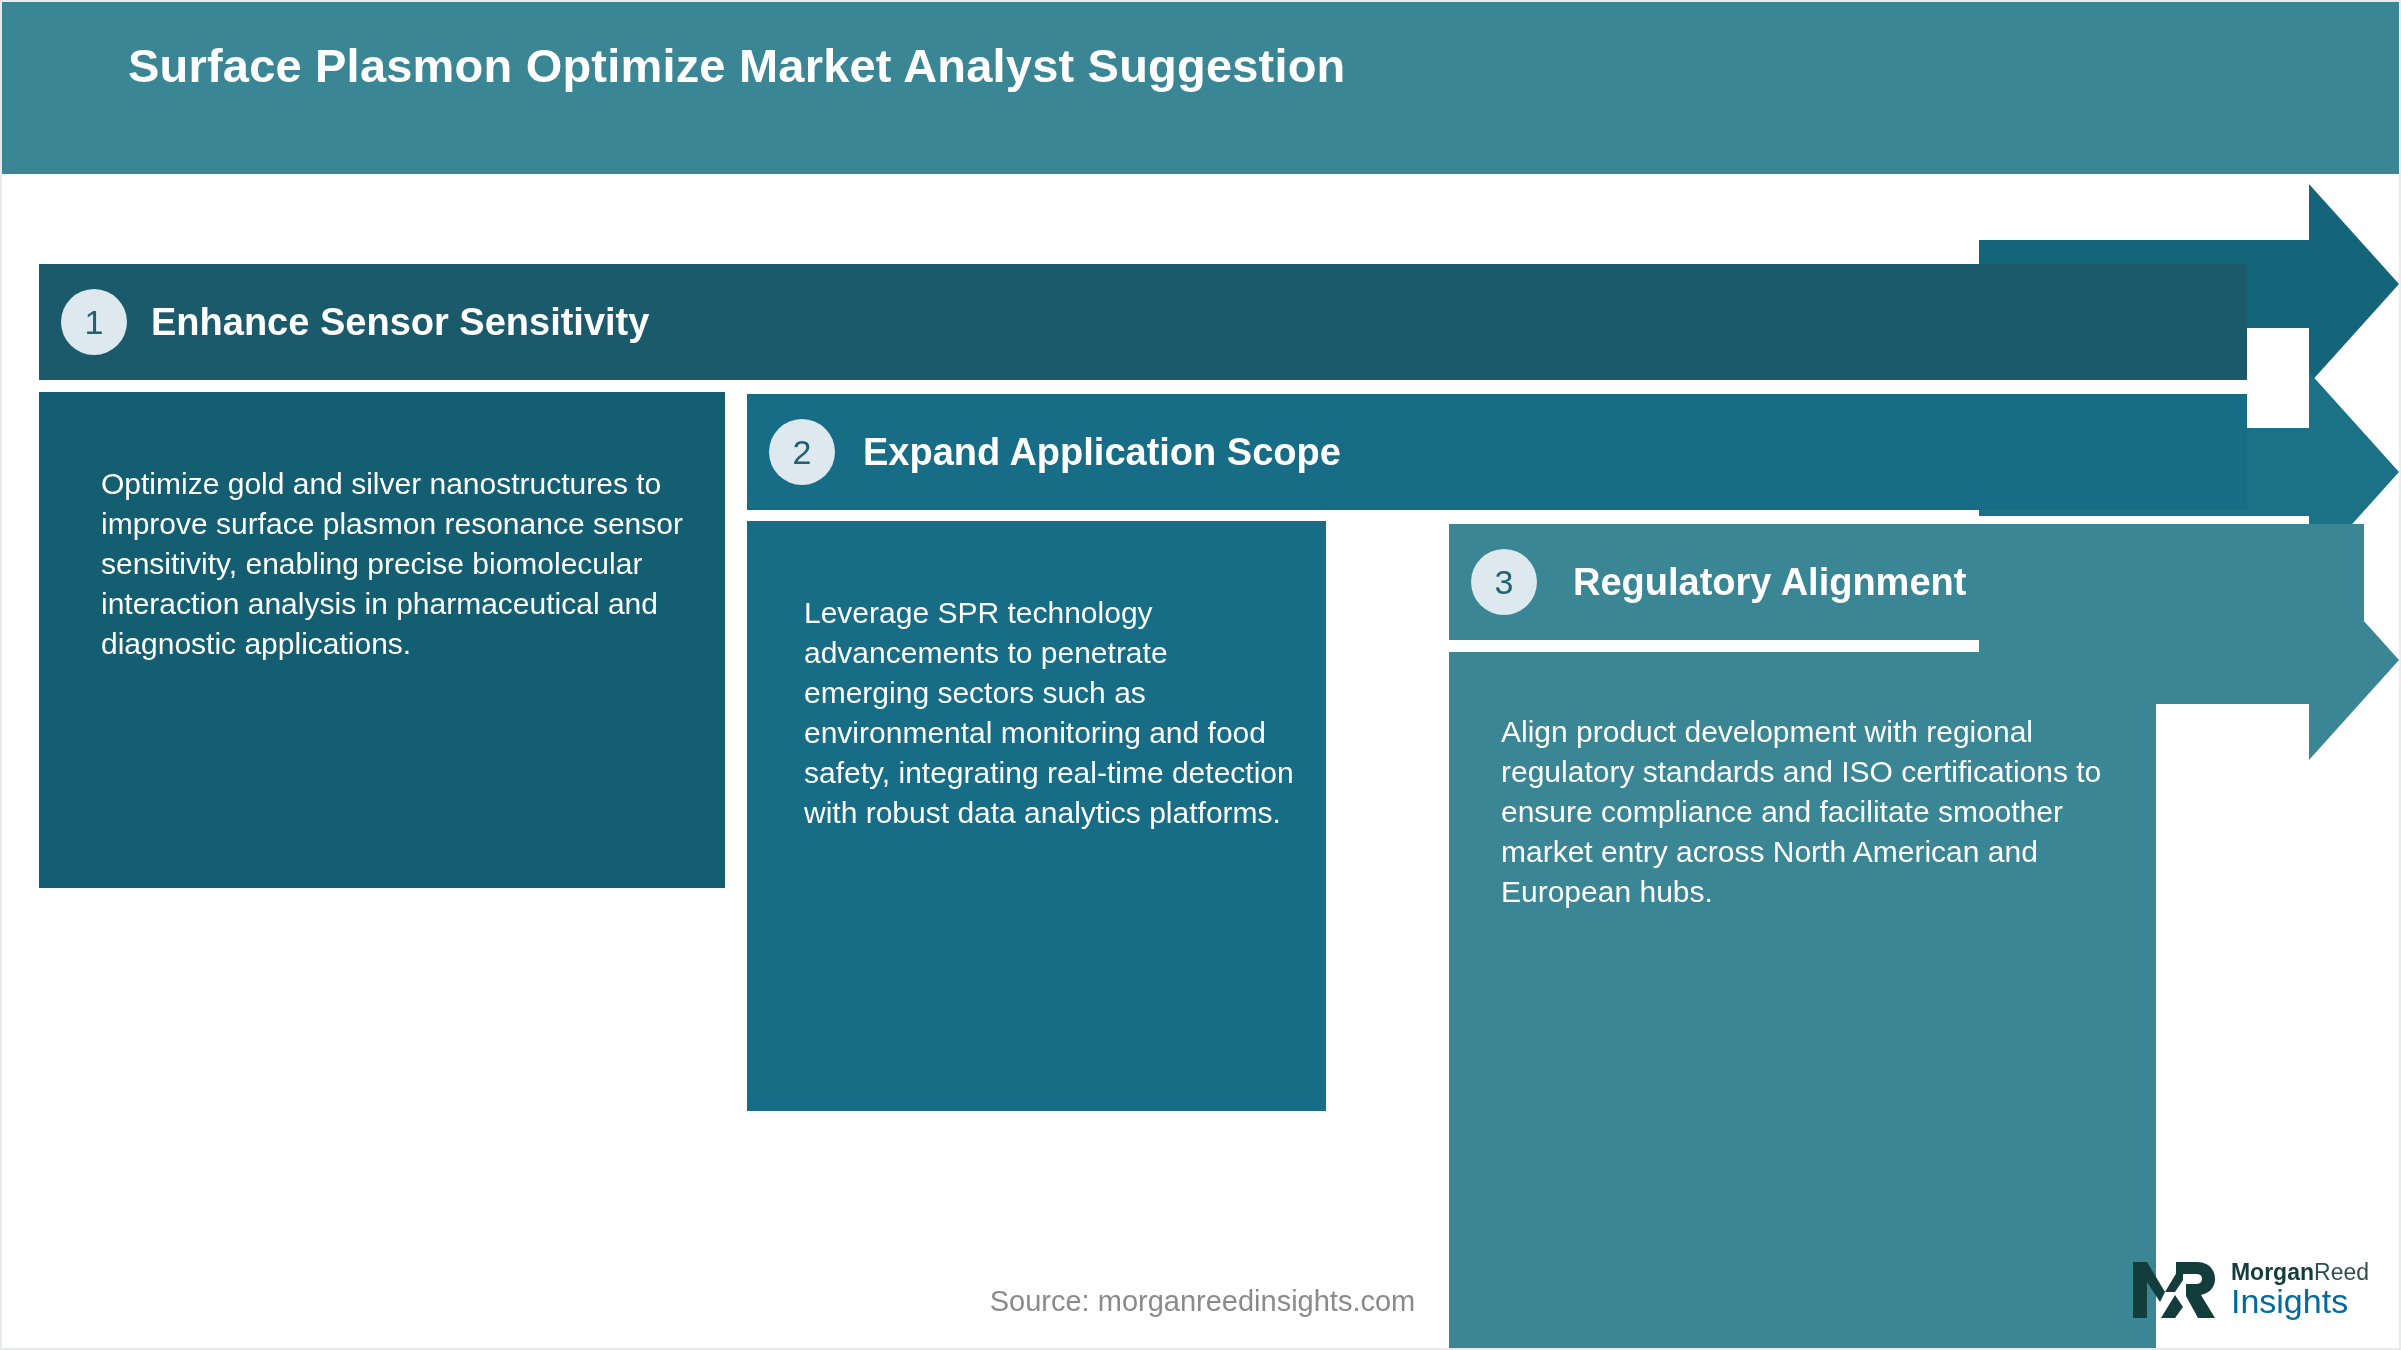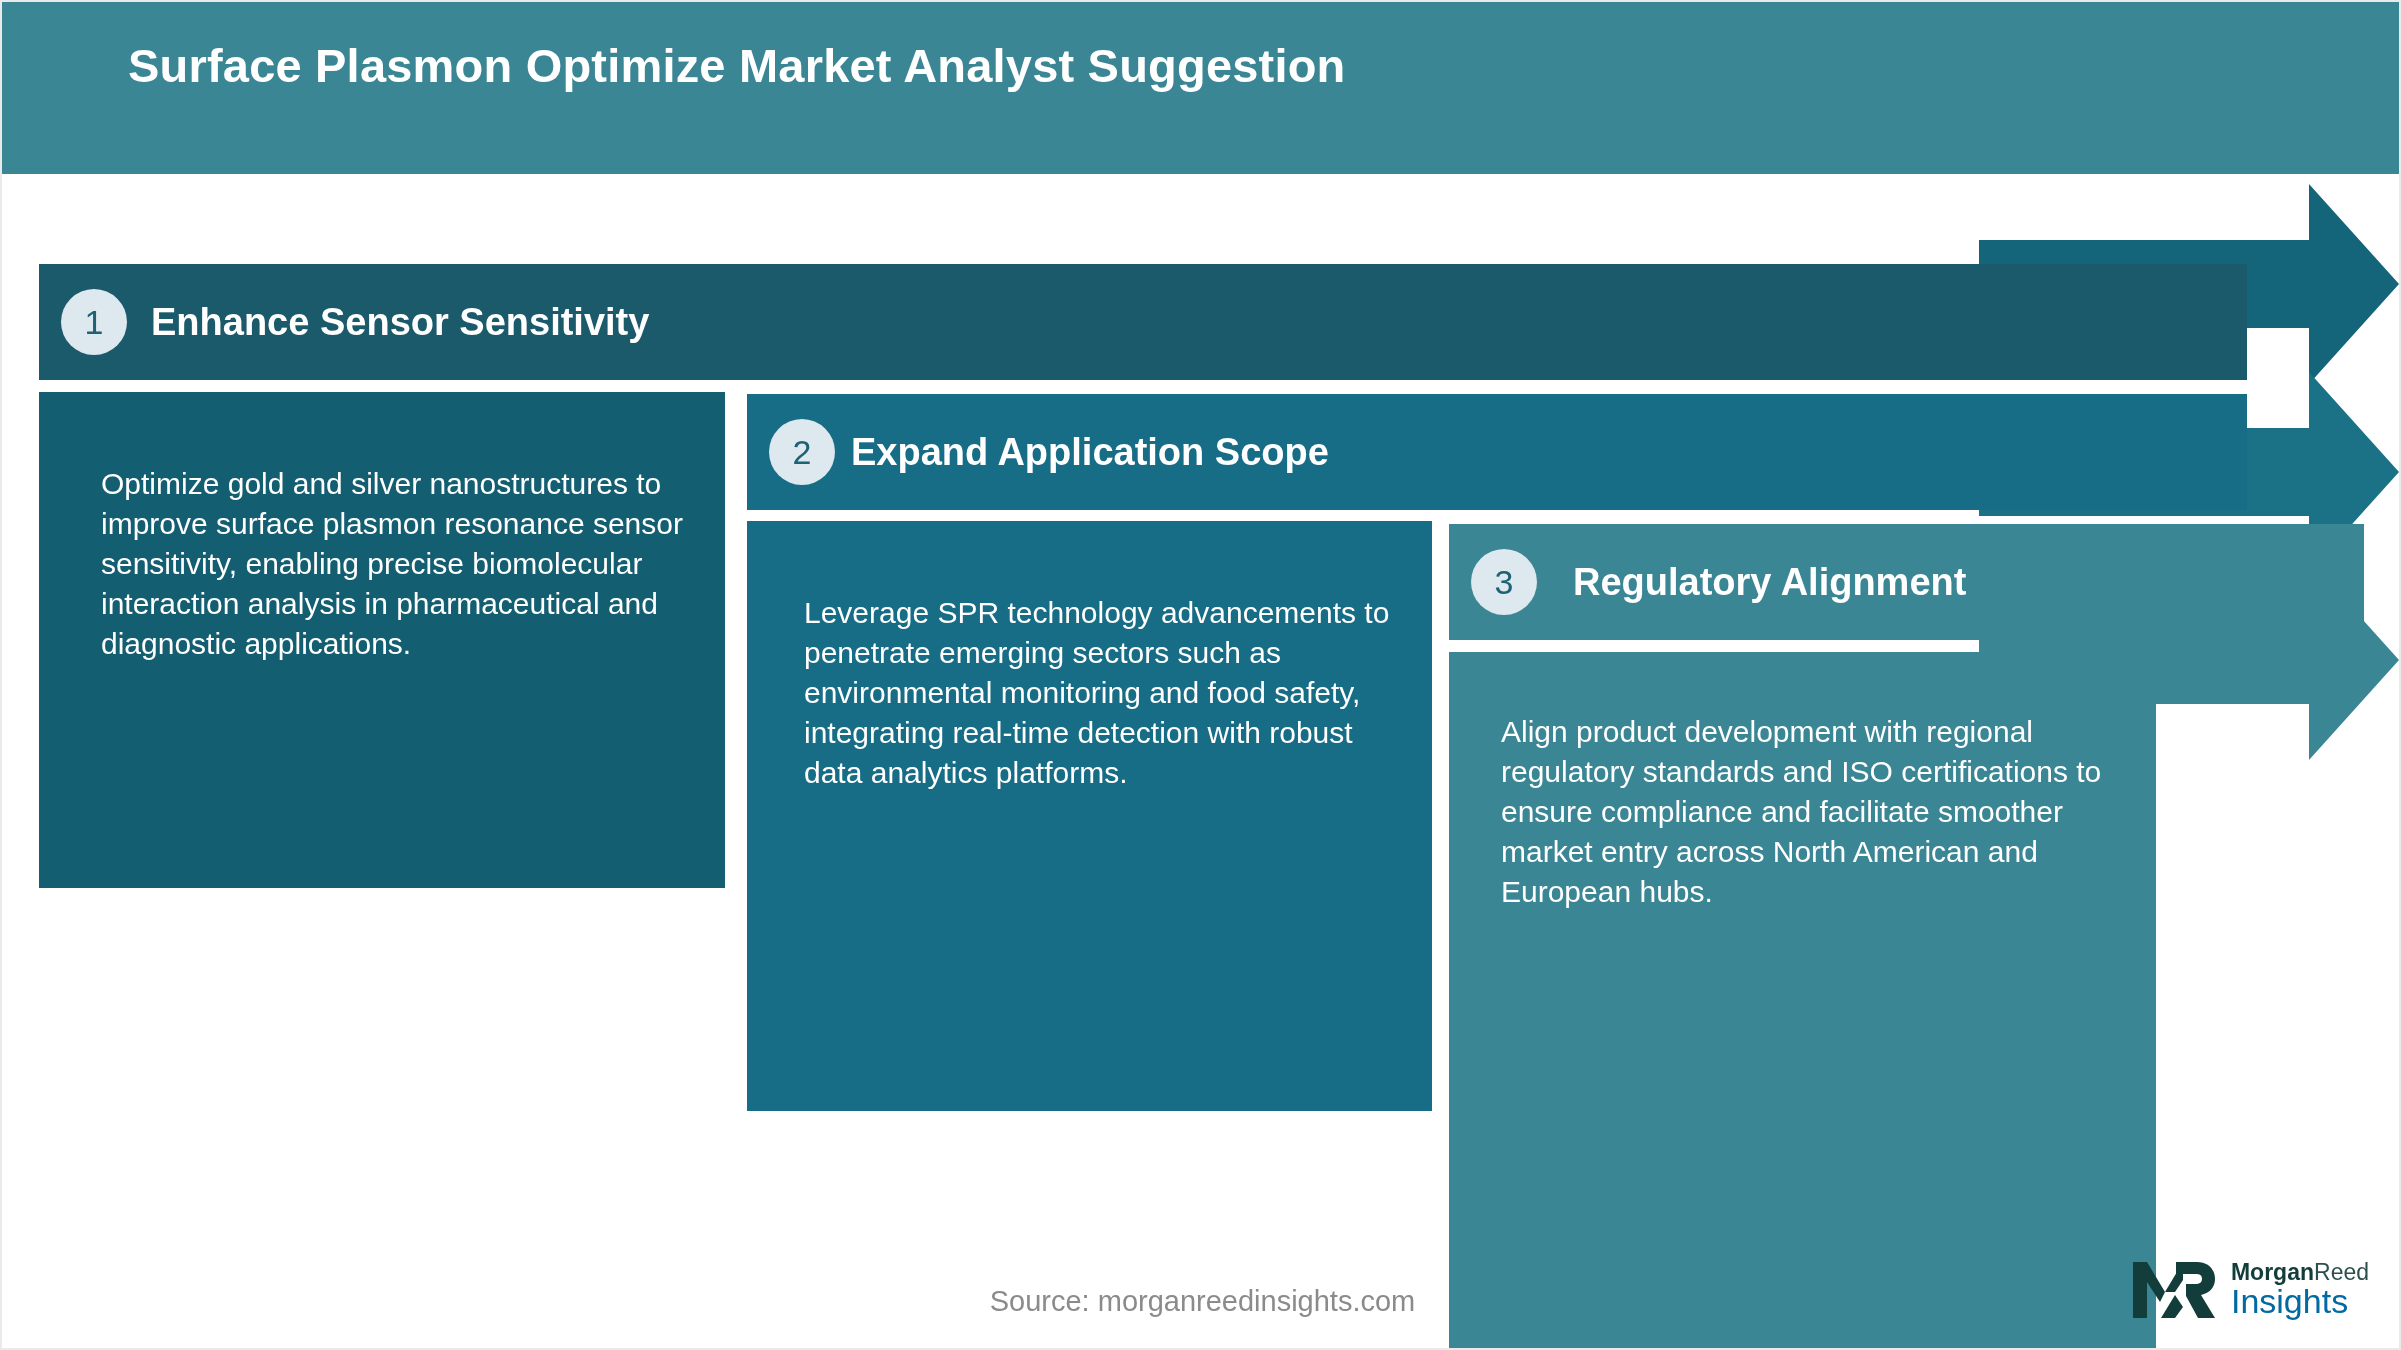--- a/index.html
+++ b/index.html
@@ -104,23 +104,23 @@
     padding: 72px 40px 0 62px;
   }
 
   
   #step2-header {
     left: 745px; top: 392px; width: 1500px; height: 116px;
     background: #176c86;
     padding-left: 22px;
   }
   #step2-header .badge { width: 66px; height: 66px; }
-  #step2-header .step-title { font-size: 38px; margin-left: 16px; }
+  #step2-header .step-title { font-size: 38px; margin-left: 28px; }
   #step2-body {
-    left: 745px; top: 519px; width: 685px; height: 590px;
+    left: 745px; top: 519px; width: 579px; height: 590px;
     background: #176c86;
     padding: 72px 26px 0 57px;
   }
 
   
   #step3-header {
     left: 1447px; top: 522px; width: 915px; height: 116px;
     background: #3a8694;
     padding-left: 22px;
   }

